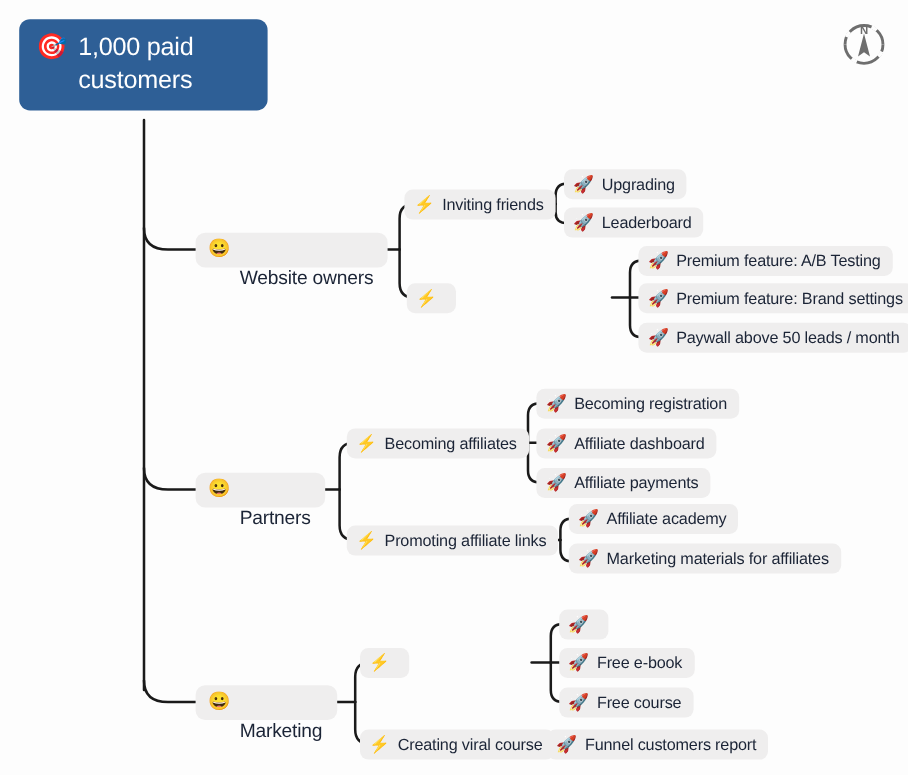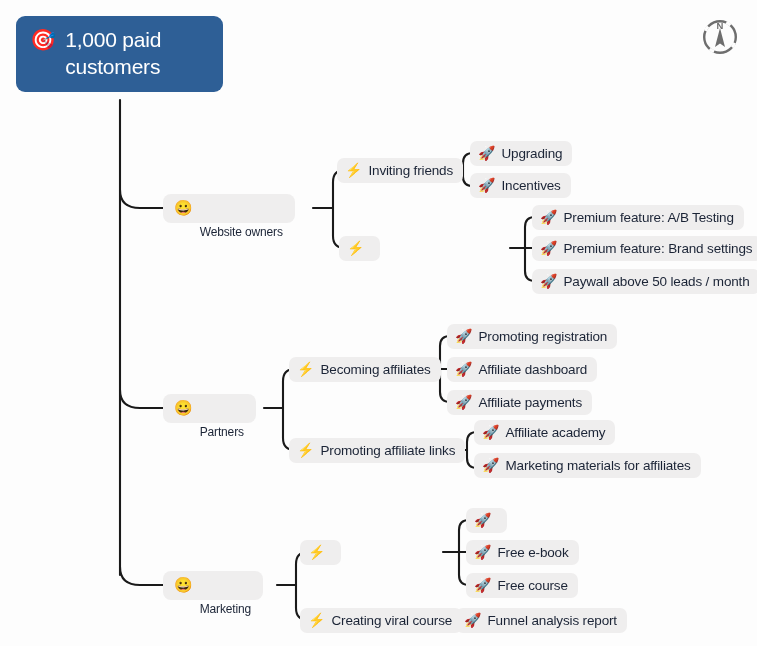--- a/index.html
+++ b/index.html
@@ -69,21 +69,21 @@
     font-size: 13.5px;
     line-height: 17px;
     letter-spacing: -0.15px;
   }
   .lvl2 {
     height: 29px;
     padding: 5px 12px 6px 11px;
     border-radius: 8px;
   }
   .lvl2 .emoji { font-size: 15px; margin-right: 7px; }
-  .lvl2 .label { font-size: 12px; margin-top: 48px; }
+  .lvl2 .label { font-size: 16px; margin-top: 48px; }
   .lvl3 .emoji { font-size: 14px; }
   .lvl4 { height: 25px; }
   
   .compass {
     position: absolute;
     right: 17px;
     top: 17px;
     width: 40px;
     height: 40px;
   }
@@ -171,21 +171,21 @@
   <div class="node chip lvl3" style="left:337px; top:158px;">
     <span class="emoji">⚡</span>
     <span class="label">Inviting friends</span>
   </div>
   <div class="node chip lvl4" style="left:470px; top:141px;">
     <span class="emoji">🚀</span>
     <span class="label">Upgrading</span>
   </div>
   <div class="node chip lvl4" style="left:470px; top:173px;">
     <span class="emoji">🚀</span>
-    <span class="label">Incentives</span>
+    <span class="label">Leaderboard</span>
   </div>
 
   <div class="node chip lvl3" style="left:339px; top:236px;">
     <span class="emoji">⚡</span>
   </div>
   <div class="node chip lvl4" style="left:532px; top:205px;">
     <span class="emoji">🚀</span>
     <span class="label">Premium feature: A/B Testing</span>
   </div>
   <div class="node chip lvl4" style="left:532px; top:236px;">
@@ -201,21 +201,21 @@
     <span class="emoji">😀</span>
     <span class="label">Partners</span>
   </div>
 
   <div class="node chip lvl3" style="left:289px; top:357px;">
     <span class="emoji">⚡</span>
     <span class="label">Becoming affiliates</span>
   </div>
   <div class="node chip lvl4" style="left:447px; top:324px;">
     <span class="emoji">🚀</span>
-    <span class="label">Promoting registration</span>
+    <span class="label">Becoming registration</span>
   </div>
   <div class="node chip lvl4" style="left:447px; top:357px;">
     <span class="emoji">🚀</span>
     <span class="label">Affiliate dashboard</span>
   </div>
   <div class="node chip lvl4" style="left:447px; top:390px;">
     <span class="emoji">🚀</span>
     <span class="label">Affiliate payments</span>
   </div>
 
@@ -251,16 +251,16 @@
     <span class="emoji">🚀</span>
     <span class="label">Free course</span>
   </div>
 
   <div class="node chip lvl3" style="left:300px; top:608px;">
     <span class="emoji">⚡</span>
     <span class="label">Creating viral course</span>
   </div>
   <div class="node chip lvl4" style="left:456px; top:608px;">
     <span class="emoji">🚀</span>
-    <span class="label">Funnel analysis report</span>
+    <span class="label">Funnel customers report</span>
   </div>
 
 </div>
 
 </body></html>

